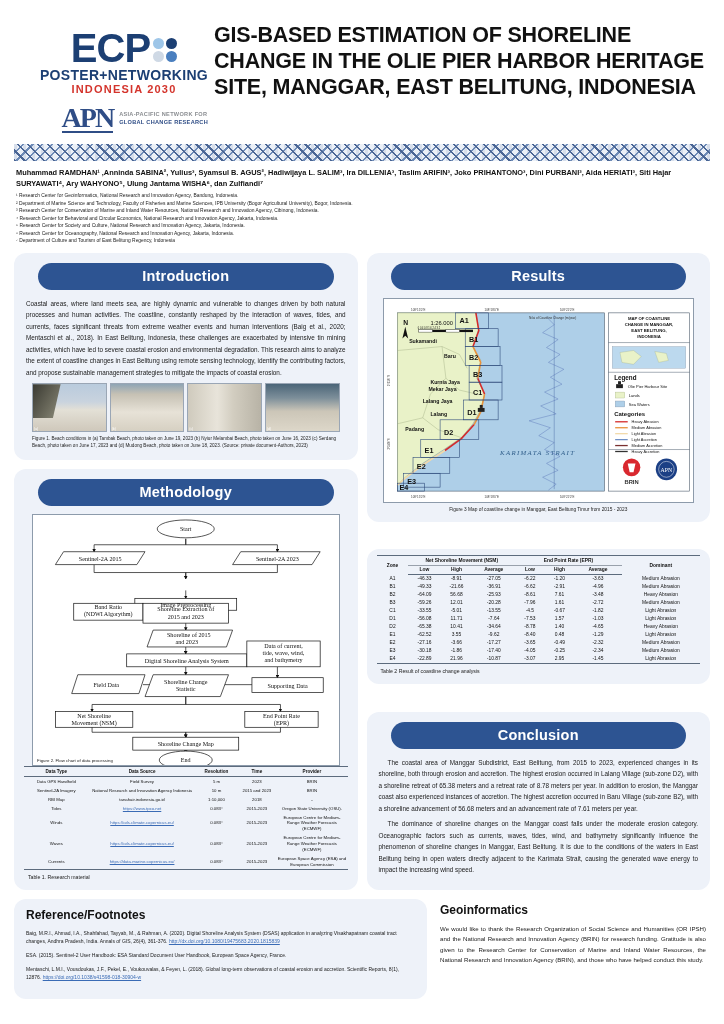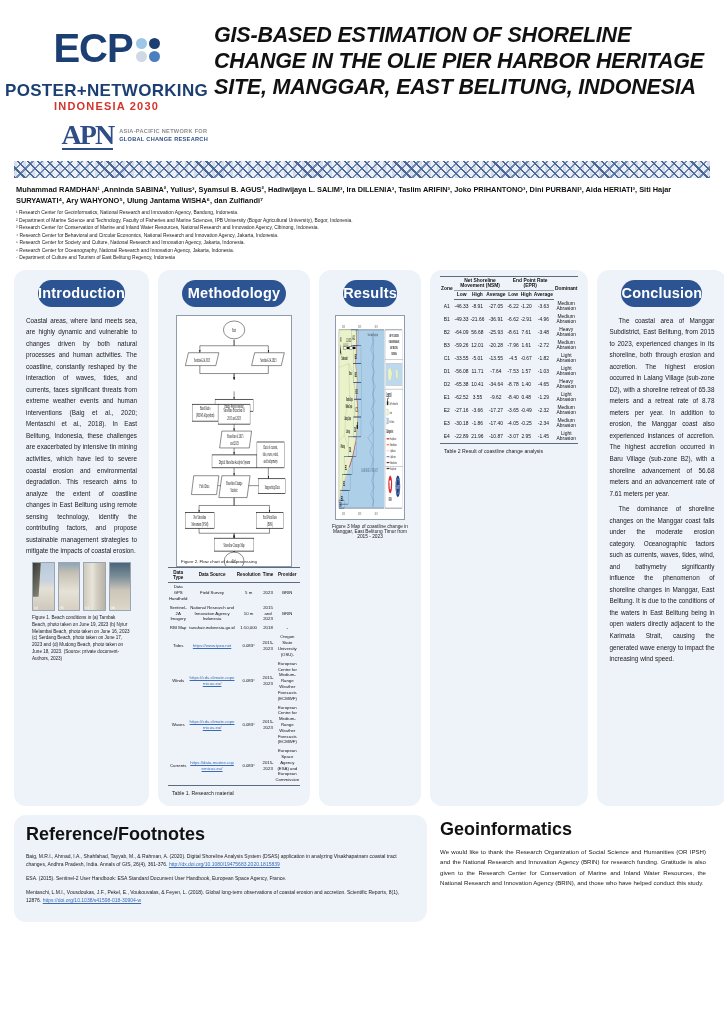--- a/index.html
+++ b/index.html
@@ -27,42 +27,42 @@
     font-weight: bold; font-size: 40px; letter-spacing: -1px;
     color: #1c3f73;
   }
   .ecp-dots { display: grid; grid-template-columns: 11px 11px; gap: 2px; margin-left: 3px; margin-top: 4px; }
   .dot { width: 11px; height: 11px; border-radius: 50%; }
   .d1 { background: #9ec6e8; }
   .d2 { background: #1c3f73; }
   .d3 { background: #cfd9e5; }
   .d4 { background: #4a7fbf; }
   .ecp-sub {
-    font-weight: bold; font-size: 17px; color: #1c3f73;
-    letter-spacing: 0.3px; margin-top: 14px;
+    font-weight: bold; font-size: 14px; color: #1c3f73;
+    letter-spacing: 0.3px; margin-top: 0;
   }
   .ecp-year {
     font-weight: bold; font-size: 11px; color: #d4342c;
     letter-spacing: 1.2px; margin-top: 2px;
   }
   .apn-row { display: flex; align-items: center; margin-top: 9px; gap: 6px; }
   .apn-mark {
     font-family: "Liberation Serif", serif; font-weight: bold;
     font-size: 28px; color: #2f4d86; letter-spacing: -2px;
     position: relative; line-height: 1;
   }
   .apn-mark:after {
     content: ""; position: absolute; left: 0; bottom: -1px;
     width: 100%; height: 2px; background: #2f4d86;
   }
   .apn-txt { font-size: 5.6px; font-weight: bold; line-height: 1.45; }
   .apn-t1 { color: #8a8d91; letter-spacing: 0.3px; }
   .apn-t2 { color: #2f4d86; letter-spacing: 0.3px; }
 
-  .title-col { flex: 1; padding-left: 6px; padding-top: 8px; font-style: italic; }
+  .title-col { flex: 1; padding-left: 6px; padding-top: 8px; }
   .poster-title {
     font-weight: bold; font-size: 21.5px; line-height: 1.22;
     color: #111; letter-spacing: -0.2px; margin: 0;
   }
 
   
   .batik {
     height: 17px; margin: 8px 14px 0 14px;
     background-color: #e8eef6;
     background-image:
@@ -77,21 +77,21 @@
   .author-line {
     font-size: 7.4px; font-weight: bold; line-height: 1.45; color: #111;
   }
   .affils { margin-top: 3px; }
   .affil {
     font-size: 4.9px; line-height: 1.52; color: #222;
   }
 
   
   .cols { display: flex; gap: 9px; padding: 8px 14px 0 14px; }
-  .col { flex: 1; display: flex; flex-direction: row; gap: 9px; }
+  .col { flex: 1; display: flex; flex-direction: column; gap: 9px; justify-content: space-between; }
 
   .card {
     background: #eef2f9;
     border-radius: 12px;
     padding: 8px 10px 10px 10px;
   }
   .banner {
     background: #2d5492;
     color: #fff;
     border-radius: 22px;
@@ -164,21 +164,21 @@
   .rtbl td { padding: 1.5px 1px; text-align: center; }
   .rtbl .grp { border-bottom: 0.5px solid #44506080; }
   .rtbl thead tr.r1 th { border-top: 0.5px solid #5c6b7d; }
   .rtbl thead tr.r2 th { border-bottom: 0.5px solid #5c6b7d; }
   .rtbl tbody tr:last-child td { border-bottom: 0.5px solid #5c6b7d; }
 
   
   .bottom { display: flex; gap: 9px; padding: 9px 14px 10px 14px; }
   .ref-card { flex: 0 0 413px; background: #eef2f9; border-radius: 12px; padding: 9px 12px 12px 12px; }
   .ack-card { flex: 1; background: #fff; padding: 4px 4px 0 4px; }
-  .sec-h { font-weight: bold; font-size: 18px; color: #111; margin: 0 0 7px 0; }
+  .sec-h { font-weight: bold; font-size: 12px; color: #111; margin: 0 0 7px 0; }
   .ref-item { font-size: 5.0px; line-height: 1.6; margin-bottom: 6px; color: #1a1a1a; }
   .ack-text { font-size: 6.1px; line-height: 1.72; text-align: justify; color: #1a1a1a; }
 </style>
 </head>
 <body>
 
 <div class="poster">
 
   <div class="header">
     <div class="logo-col">

